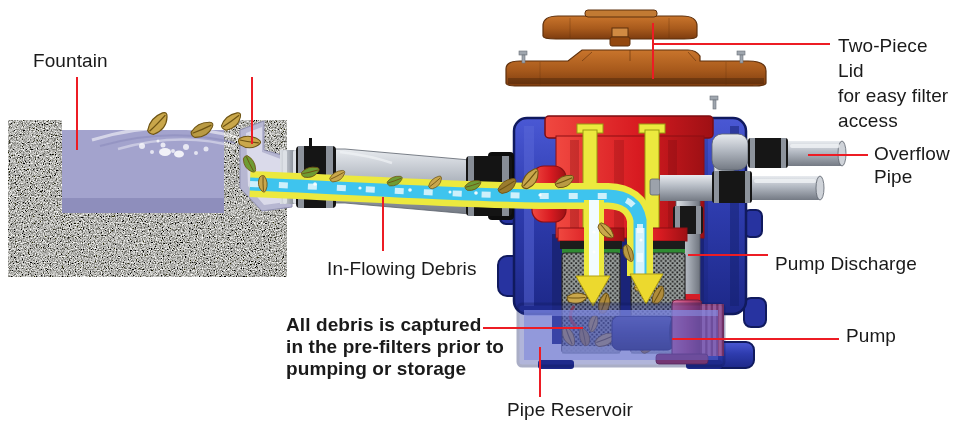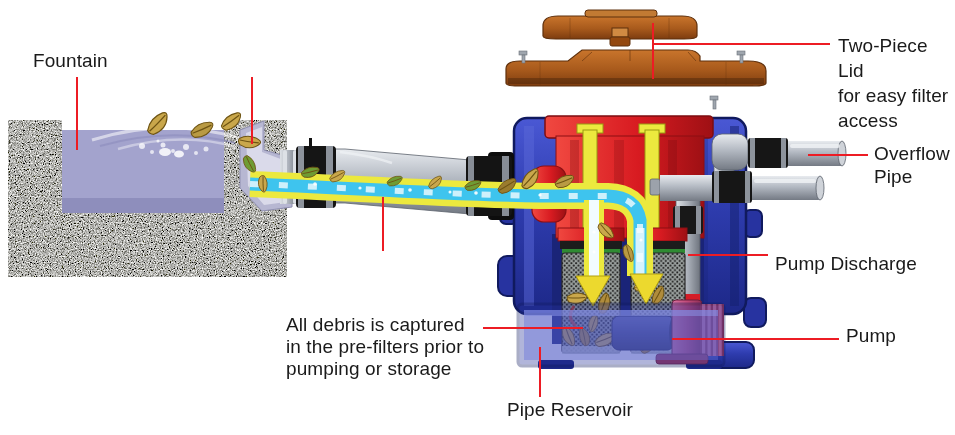--- a/index.html
+++ b/index.html
@@ -303,20 +303,21 @@
 <div class="leader" style="left:483px;top:327px;width:100px;height:2px;"></div>
 <div class="leader" style="left:672px;top:338px;width:167px;height:2px;"></div>
 <div class="leader" style="left:539px;top:347px;width:2px;height:50px;"></div>
 
 <div class="label" style="left:33px;top:49px;">Fountain</div>
 <div class="label lh25" style="left:838px;top:33px;">Two-Piece Lid
 for easy filter
 access</div>
 <div class="label" style="left:874px;top:142px;">Overflow
 Pipe</div>
+<div class="label" style="left:327px;top:257px;">In-Flowing Debris</div>
 <div class="label" style="left:775px;top:252px;text-align:right;">Pump Discharge</div>
-<div class="label lh22" style="left:286px;top:314px;">All debris is captured
+<div class="label lh22" style="left:286px;top:314px;font-weight:bold;">All debris is captured
 in the pre-filters prior to
 pumping or storage</div>
 <div class="label" style="left:846px;top:324px;">Pump</div>
 <div class="label" style="left:507px;top:398px;">Pipe Reservoir</div>
 
 </div>
 
 </body></html>

